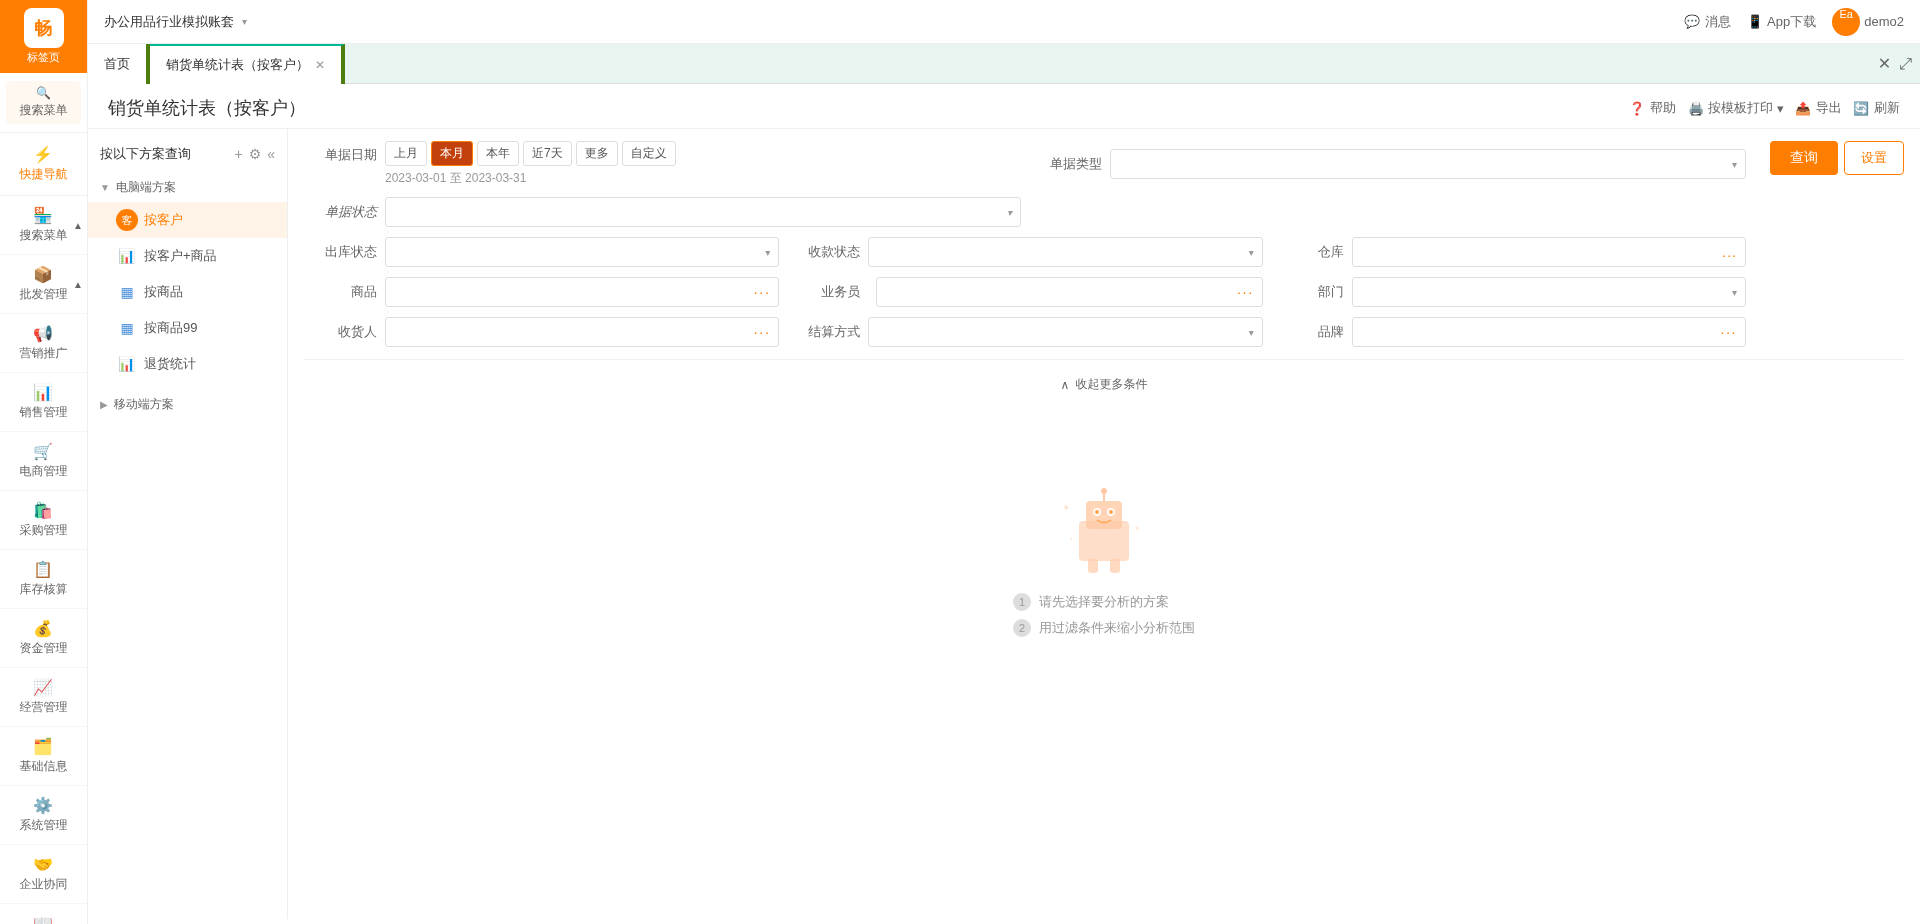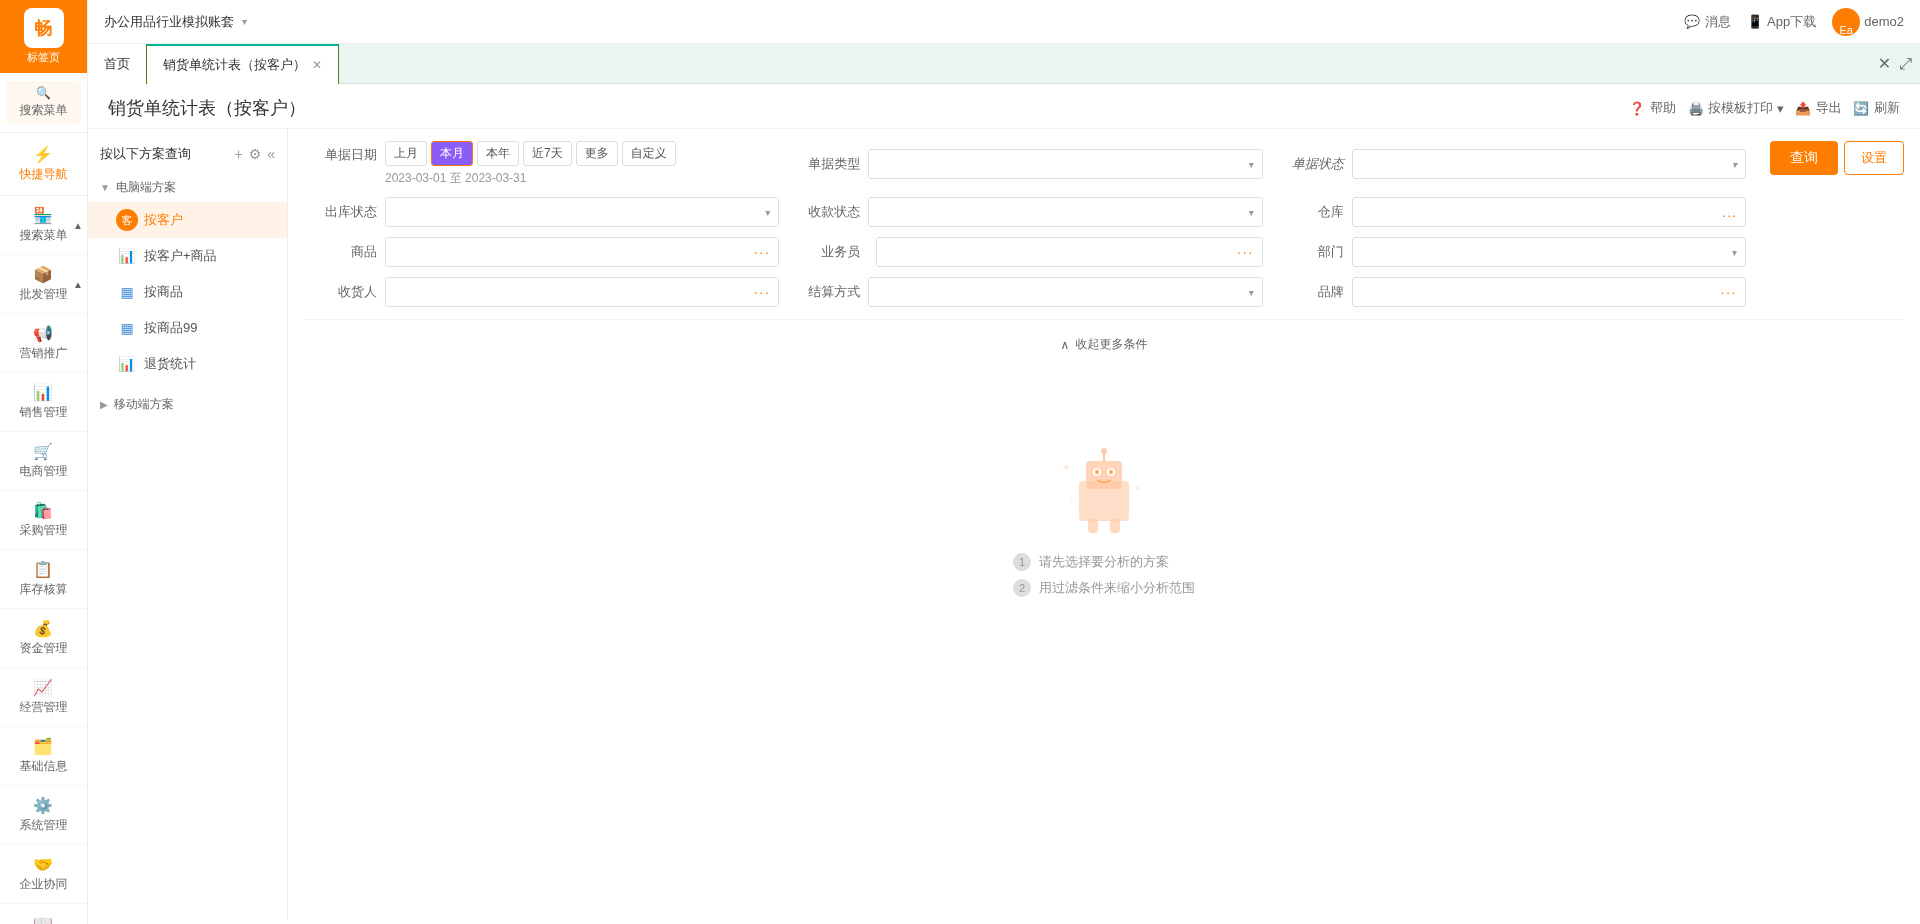--- a/index.html
+++ b/index.html
@@ -17,25 +17,25 @@
     
     .main { flex: 1; display: flex; flex-direction: column; overflow: hidden; }
 
     
     .top-header { height: 44px; background: #fff; border-bottom: 1px solid #eee; display: flex; align-items: center; justify-content: space-between; padding: 0 16px; flex-shrink: 0; }
     .header-left { display: flex; align-items: center; gap: 8px; color: #666; font-size: 13px; }
     .header-left .app-title { color: #333; }
     .header-left .dropdown-arrow { color: #999; font-size: 10px; }
     .header-right { display: flex; align-items: center; gap: 16px; color: #666; font-size: 13px; }
     .header-right .header-btn { display: flex; align-items: center; gap: 4px; cursor: pointer; }
-    .header-right .avatar { width: 28px; height: 28px; background: #ff7d00; border-radius: 50%; display: flex; align-items: flex-end; justify-content: center; color: #fff; font-size: 12px; overflow: hidden; }
+    .header-right .avatar { width: 28px; height: 28px; background: #ff7d00; border-radius: 50%; display: flex; align-items: flex-start; justify-content: center; color: #fff; font-size: 12px; overflow: hidden; }
 
     
     .tab-bar { height: 40px; background: #e8f5f0; display: flex; align-items: center; padding: 0 0; flex-shrink: 0; border-bottom: 1px solid #ddd; }
-    .tab-item { height: 40px; display: flex; align-items: center; padding: 0 16px; cursor: pointer; font-size: 13px; color: #666; border-right: 1px solid #4d7c0f; gap: 6px; }
+    .tab-item { height: 40px; display: flex; align-items: center; padding: 0 16px; cursor: pointer; font-size: 13px; color: #666; border-right: 4px solid #4d7c0f; gap: 6px; }
     .tab-item.home { background: #fff; color: #333; }
     .tab-item.active { background: #fff; color: #333; border-top: 2px solid #00b894; }
     .tab-item .tab-close { color: #999; font-size: 12px; cursor: pointer; }
     .tab-bar-controls { margin-left: auto; display: flex; align-items: center; padding-right: 8px; gap: 8px; }
     .tab-bar-controls span { cursor: pointer; color: #666; font-size: 16px; }
 
     
     .page-content { flex: 1; overflow: auto; background: #fff; }
     .page-header { padding: 12px 20px 8px; display: flex; align-items: center; justify-content: space-between; border-bottom: 1px solid #f0f0f0; }
     .page-title { font-size: 18px; color: #333; font-weight: 500; }
@@ -56,21 +56,21 @@
     .tree-group-label .tree-arrow { font-size: 10px; color: #999; }
     .tree-item { display: flex; align-items: center; gap: 6px; padding: 7px 12px 7px 28px; color: #555; font-size: 13px; cursor: pointer; }
     .tree-item.active { background: #fff3e8; color: #ff7d00; }
     .tree-item .tree-item-icon { font-size: 14px; color: #ff7d00; background: #ff7d00; border-radius: 50%; width: 22px; height: 22px; display: flex; align-items: center; justify-content: center; color: #fff; font-size: 11px; flex-shrink: 0; }
     .tree-item .tree-item-icon.chart { background: #fff; color: #ff7d00; border: none; }
     .tree-item .tree-item-icon.table { background: #fff; color: #4a90d9; font-size: 13px; }
 
     
     .right-content { flex: 1; padding: 12px 16px; overflow: auto; }
     .date-btn { padding: 3px 8px; border-radius: 3px; border: 1px solid #ddd; background: #fff; cursor: pointer; font-size: 12px; color: #555; }
-    .date-btn.active { background: #8b5cf6; color: #fff; border-color: #ff7d00; }
+    .date-btn.active { background: #c2410c; color: #fff; border-color: #ff7d00; }
 
     .collapse-btn { display: flex; align-items: center; justify-content: center; gap: 6px; padding: 8px; color: #666; cursor: pointer; font-size: 12px; margin-top: 8px; }
 
     
     .action-buttons { display: flex; gap: 6px; margin-left: 16px; justify-content: space-between; }
     .btn-query { background: #ff7d00; color: #fff; border: none; border-radius: 4px; padding: 8px 20px; cursor: pointer; font-size: 14px; font-weight: 500; }
     .btn-settings { background: #fff; color: #ff7d00; border: 1px solid #ff7d00; border-radius: 4px; padding: 6px 16px; cursor: pointer; font-size: 13px; }
 
     
     .empty-state { display: flex; flex-direction: column; align-items: center; justify-content: center; padding: 80px 20px; gap: 12px; }
@@ -276,21 +276,21 @@
             <span>移动端方案</span>
           </div>
         </div>
       </div>
 
       <div class="right-content">
 
         <div style="display:flex;align-items:flex-start;border-bottom:1px solid #f0f0f0;padding-bottom:12px;">
           <div style="flex:1;">
 
-            <div style="display:grid;grid-template-columns:1fr 1fr 1fr;gap:10px 0;margin-bottom:10px;">
+            <div style="display:grid;grid-template-columns:1fr 1fr;gap:10px 0;margin-bottom:10px;">
 
               <div style="display:flex;align-items:flex-start;padding:0 8px;">
                 <span style="width:65px;text-align:right;color:#666;font-size:13px;margin-right:8px;padding-top:5px;flex-shrink:0;">单据日期</span>
                 <div style="flex:1;">
                   <div style="display:flex;gap:4px;flex-wrap:wrap;margin-bottom:4px;">
                     <button class="date-btn">上月</button>
                     <button class="date-btn active">本月</button>
                     <button class="date-btn">本年</button>
                     <button class="date-btn">近7天</button>
                     <button class="date-btn">更多</button>

